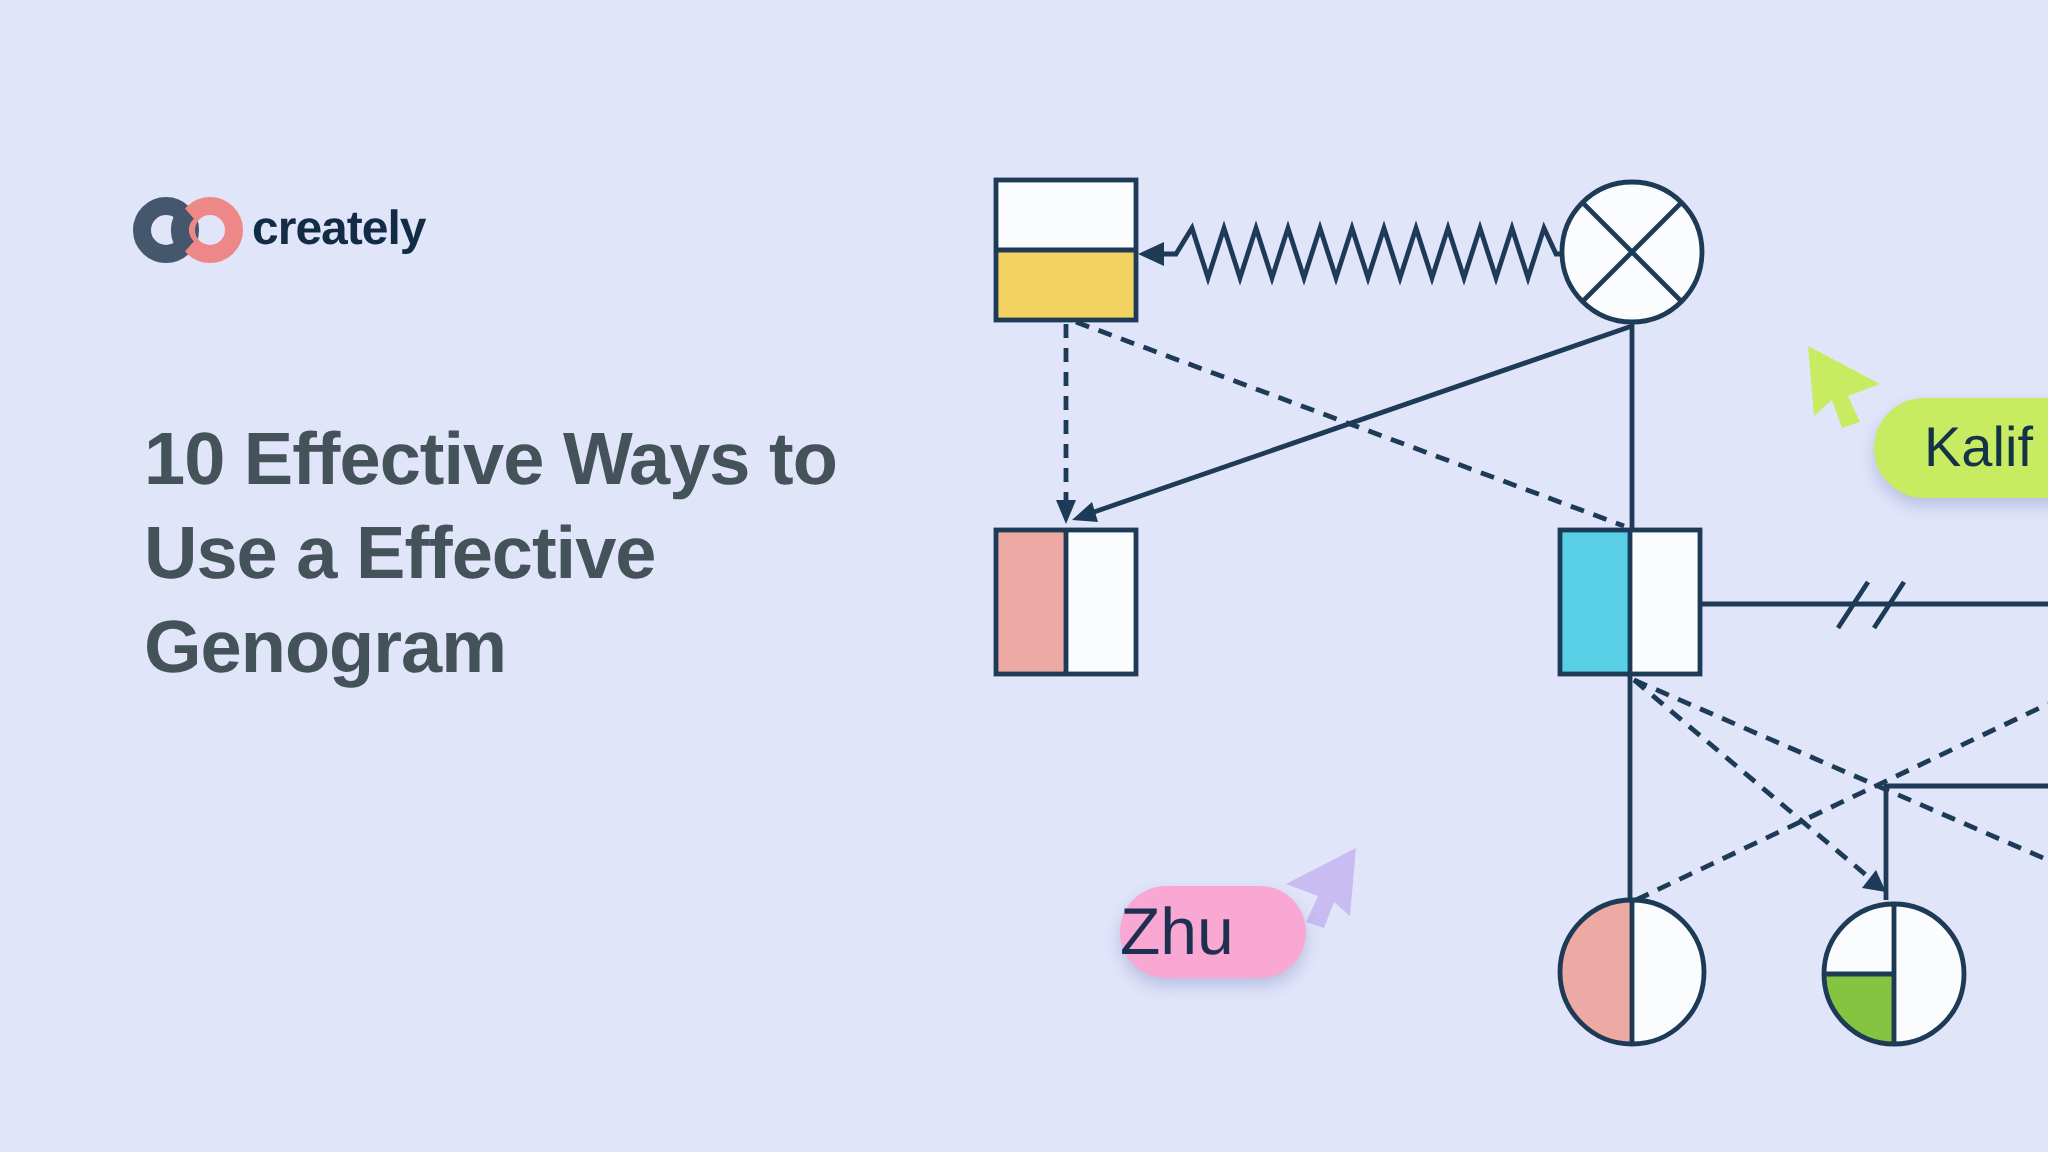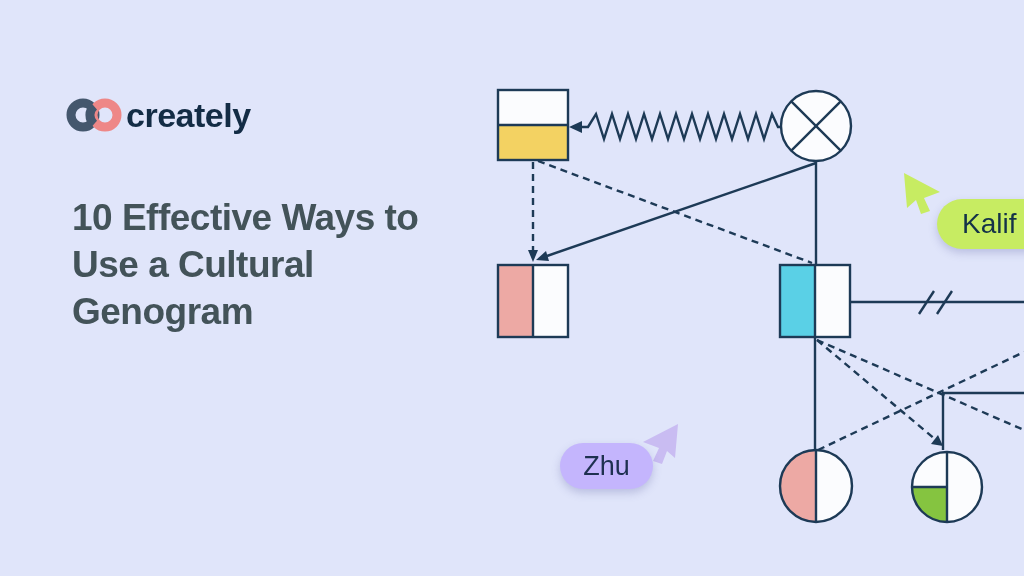--- a/index.html
+++ b/index.html
@@ -6,43 +6,43 @@
   html,body { width:1024px; height:576px; }
   body { font-family:"Liberation Sans", sans-serif; }
   .banner {
     position:relative; width:1024px; height:576px;
     background:#e0e5fa; overflow:hidden;
   }
   
   .logo { position:absolute; left:64px; top:94px; display:flex; align-items:center; }
   .logo-icon { width:60px; height:42px; }
   .logo-text {
-    font-size:34px; font-weight:bold; color:#132c45;
+    font-size:24px; font-weight:bold; color:#132c45;
     letter-spacing:-0.5px; margin-left:2px;
   }
   
   .title {
-    position:absolute; left:72px; top:194px; width:430px;
+    position:absolute; left:72px; top:206px; width:430px;
     font-size:37px; line-height:47px; font-weight:bold;
     color:#435359; letter-spacing:-0.5px;
   }
   
   .diagram { position:absolute; left:0; top:0; width:1024px; height:576px; }
   .ln   { stroke:#1d3a56; stroke-width:2.4; fill:none; }
   .dash { stroke-dasharray:7 5; }
   .navyfill { fill:#1d3a56; stroke:none; }
   
   .pill {
     position:absolute; display:flex; align-items:center;
     box-shadow:0 4px 8px rgba(90,95,160,0.28);
     font-weight:normal;
   }
   .pill-zhu {
     left:560px; top:443px; width:93px; height:46px; border-radius:23px;
-    background:#c4b5fd; color:#1e3050; font-size:27px; justify-content:center;
+    background:#f9a8d4; color:#1e3050; font-size:33px; justify-content:flex-start;
   }
   .pill-kalif {
     left:937px; top:199px; width:120px; height:50px; border-radius:25px;
     background:#c7ec62; color:#143248; font-size:28px; padding-left:25px;
   }
 </style>
 </head>
 <body>
 
 <div class="banner">
@@ -51,21 +51,21 @@
     <svg class="logo-icon" viewBox="0 0 60 42">
       <circle cx="19" cy="21" r="12" fill="none" stroke-width="9" stroke="#44576d"></circle>
       <circle cx="41" cy="21" r="12" fill="none" stroke-width="9" stroke="#ee8787"></circle>
       <path d="M 30 12 A 12 12 0 0 0 30 30" fill="none" stroke-width="9" stroke="#44576d"></path>
     </svg>
     <span class="logo-text">creately</span>
   </div>
 
   <div class="title">
     <div>10 Effective Ways to</div>
-    <div>Use a Cultural</div>
+    <div>Use a Effective</div>
     <div>Genogram</div>
   </div>
 
   <svg class="diagram" viewBox="0 0 1024 576">
 
     <g>
       <polyline class="ln" points="580,127 588,127 596,114 604,139 612,114 620,139 628,114 636,139 644,114 652,139 660,114 668,139 676,114 684,139 692,114 700,139 708,114 716,139 724,114 732,139 740,114 748,139 756,114 764,139 772,114 778,127 781,127"></polyline>
       <polygon class="navyfill" points="569,127 582,121 582,133"></polygon>
     </g>
 

